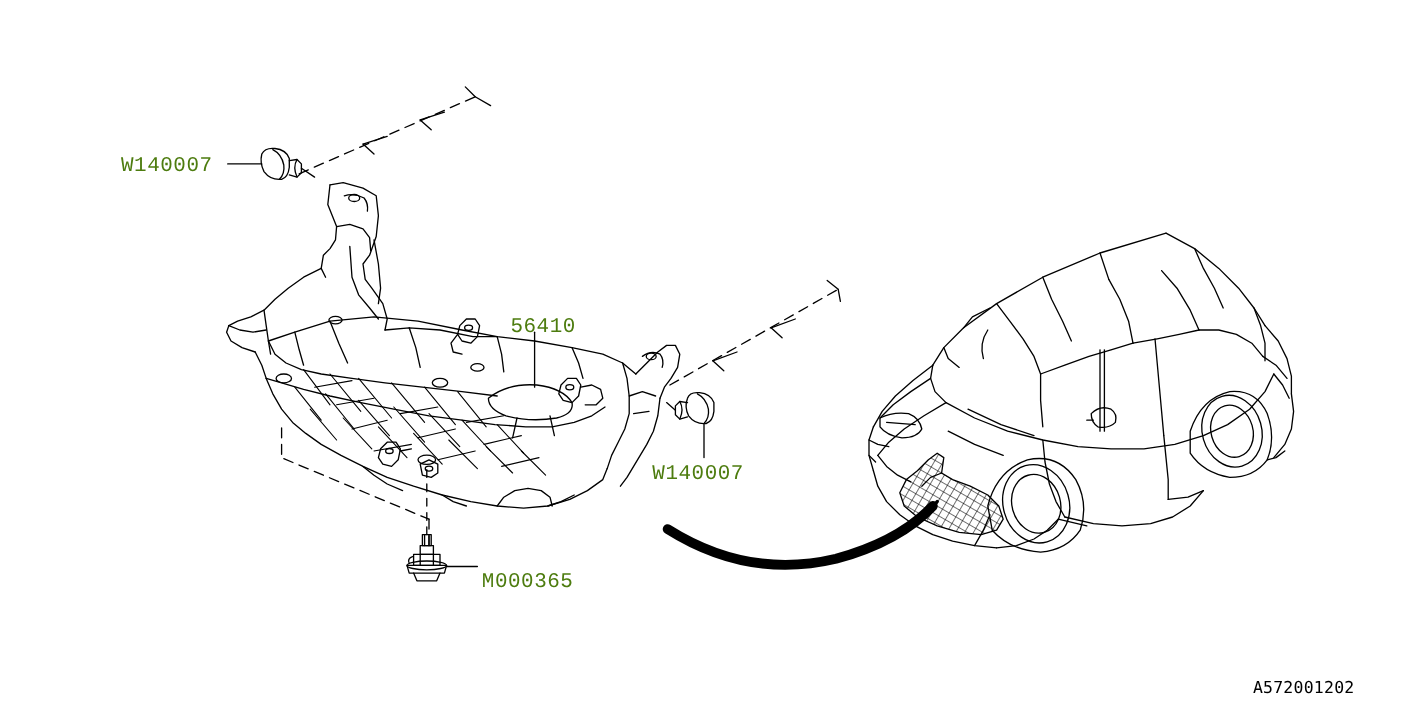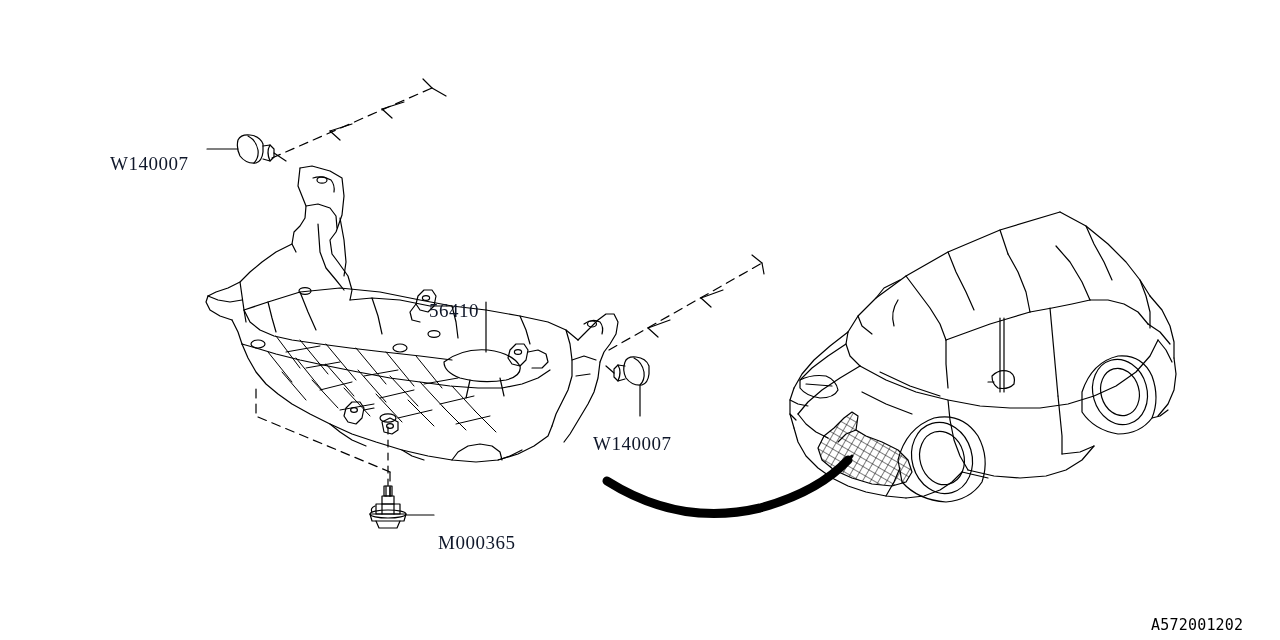--- a/index.html
+++ b/index.html
@@ -22,43 +22,41 @@
   }
   #art {
     position: absolute;
     top: 0;
     left: 0;
     width: 1280px;
     height: 640px;
   }
   .lbl {
     position: absolute;
-    font-family: Liberation Serif, serif;
+    font-family: Liberation Mono, monospace;
     font-size: 19px;
     letter-spacing: 0.5px;
-    color: #0f172a;
+    color: #4d7c0f;
     white-space: nowrap;
     line-height: 1;
-    margin-top: 13px;
   }
   #lbl-w1 { left: 110px; top: 141px; }
-  #lbl-56410 { left: 429px; top: 288px; }
+  #lbl-56410 { left: 464px; top: 288px; }
   #lbl-w2 { left: 593px; top: 421px; }
   #lbl-m1 { left: 438px; top: 520px; }
   #diag-id {
     position: absolute;
     left: 1139px;
     top: 618px;
     font-family: "DejaVu Sans Mono", "Liberation Mono", monospace;
     font-size: 15px;
     letter-spacing: 0.2px;
     color: #000000;
     white-space: nowrap;
     line-height: 1;
-    margin-left: 12px;
   }
 </style>
 </head>
 <body>
 
 <div id="sheet">
 
   <svg id="art" viewBox="0 0 1280 640" xmlns="http://www.w3.org/2000/svg">
 
     <defs>

